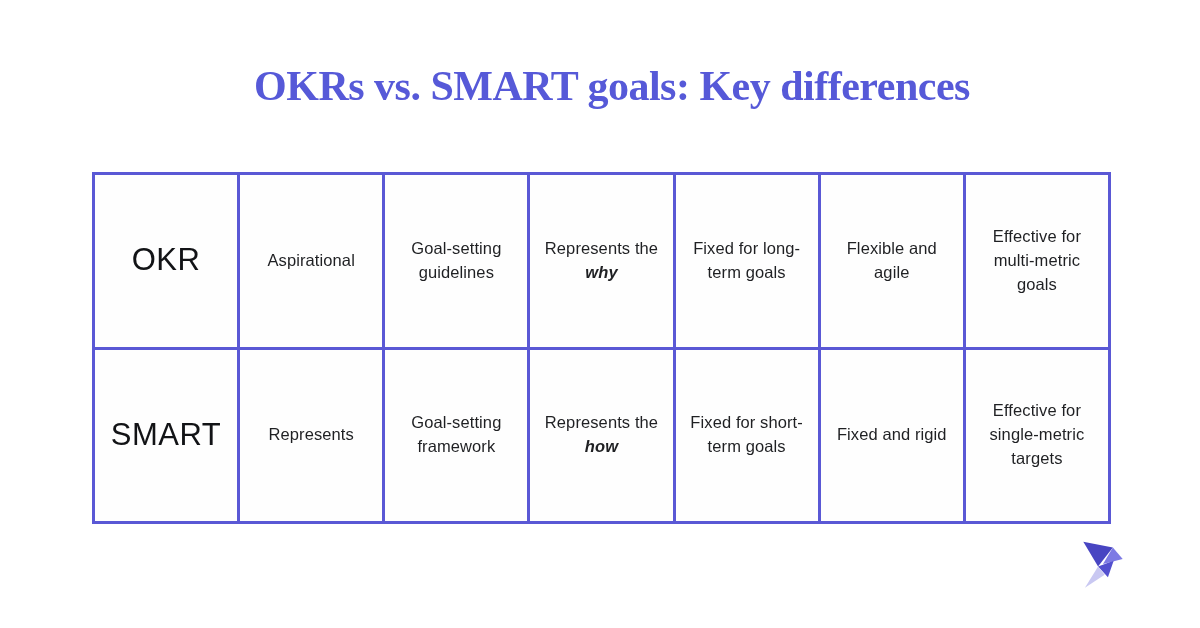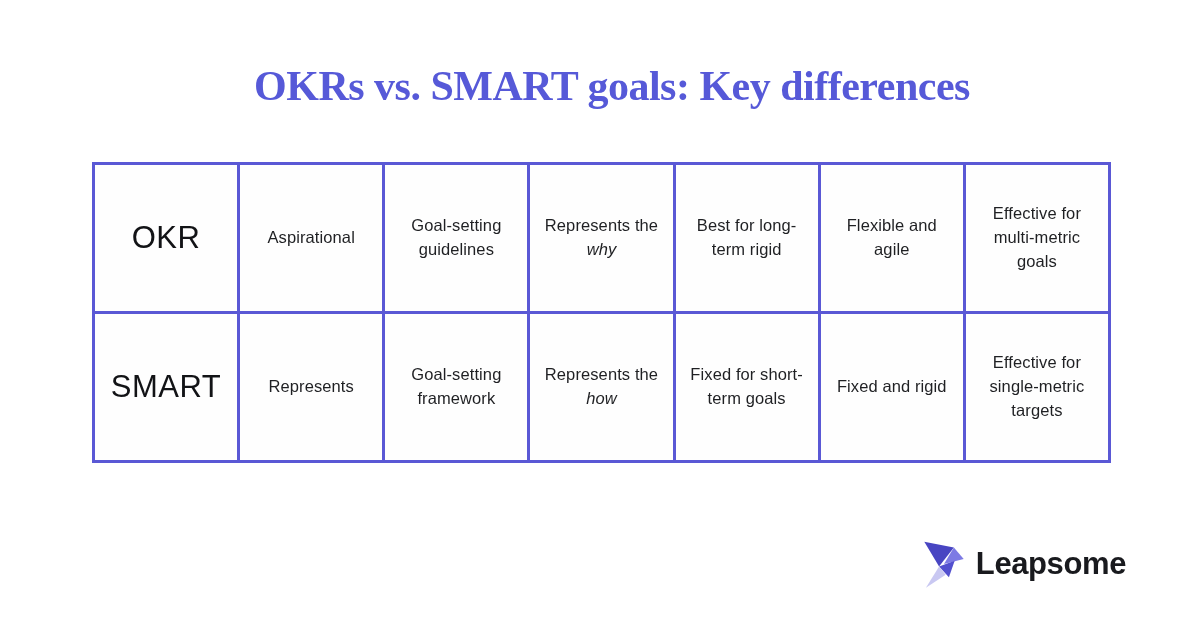--- a/index.html
+++ b/index.html
@@ -12,21 +12,21 @@
     position:absolute;top:50px;left:0;width:100%;
     text-align:center;
     font-family:"Liberation Serif",serif;
     font-weight:700;
     font-size:42px;
     letter-spacing:-0.5px;
     color:#5659d8;
     margin:12px;
   }
   .table-wrap{
-    position:absolute;left:92px;top:162px;width:1019px;height:301px;
+    position:absolute;left:92px;top:172px;width:1019px;height:352px;
   }
   table.compare{
     border-collapse:collapse;
     table-layout:fixed;
     width:100%;height:100%;
     background:#fefefe;
   }
   table.compare td{
     border:3px solid #5a58d5;
     text-align:center;
@@ -39,21 +39,21 @@
     letter-spacing:0.1px;
   }
   table.compare td.row-label{
     font-size:31px;
     letter-spacing:0.5px;
     color:#121316;
     padding:0 4px;
   }
   table.compare em{
     font-style:italic;
-    font-weight:400;
+    font-weight:700;
   }
   .logo{
     position:absolute;right:74px;bottom:38px;
     display:flex;align-items:center;gap:9px;
   }
   .logo svg{display:block}
   .wordmark{
     font-size:31px;
     font-weight:700;
     color:#191a1e;
@@ -66,21 +66,21 @@
 <h1 class="title">OKRs vs. SMART goals: Key differences</h1>
 
 <div class="table-wrap">
   <table class="compare">
     <tbody>
         <tr>
           <td class="row-label">OKR</td>
           <td><span>Aspirational</span></td>
           <td><span>Goal-setting guidelines</span></td>
           <td><span>Represents the </span><em>why</em></td>
-          <td><span>Best for long-term rigid</span></td>
+          <td><span>Fixed for long-term goals</span></td>
           <td><span>Flexible and agile</span></td>
           <td><span>Effective for multi-metric goals</span></td>
         </tr>
         <tr>
           <td class="row-label">SMART</td>
           <td><span>Represents</span></td>
           <td><span>Goal-setting framework</span></td>
           <td><span>Represents the </span><em>how</em></td>
           <td><span>Fixed for short-term goals</span></td>
           <td><span>Fixed and rigid</span></td>
@@ -90,14 +90,13 @@
   </table>
 </div>
 
 <div class="logo">
   <svg width="46" height="52" viewBox="0 0 56 62" aria-hidden="true">
     <polygon points="4,4 40,11 22,34" fill="#4845c2"></polygon>
     <polygon points="40,11 52,25 28,31" fill="#7d7ae4"></polygon>
     <polygon points="22,34 41,27 34,47" fill="#5350cf"></polygon>
     <polygon points="6,60 22,34 30,44" fill="#c9c8f2"></polygon>
   </svg>
-  <span class="wordmark">Leapsome</span>
 </div>
 
 </body></html>

